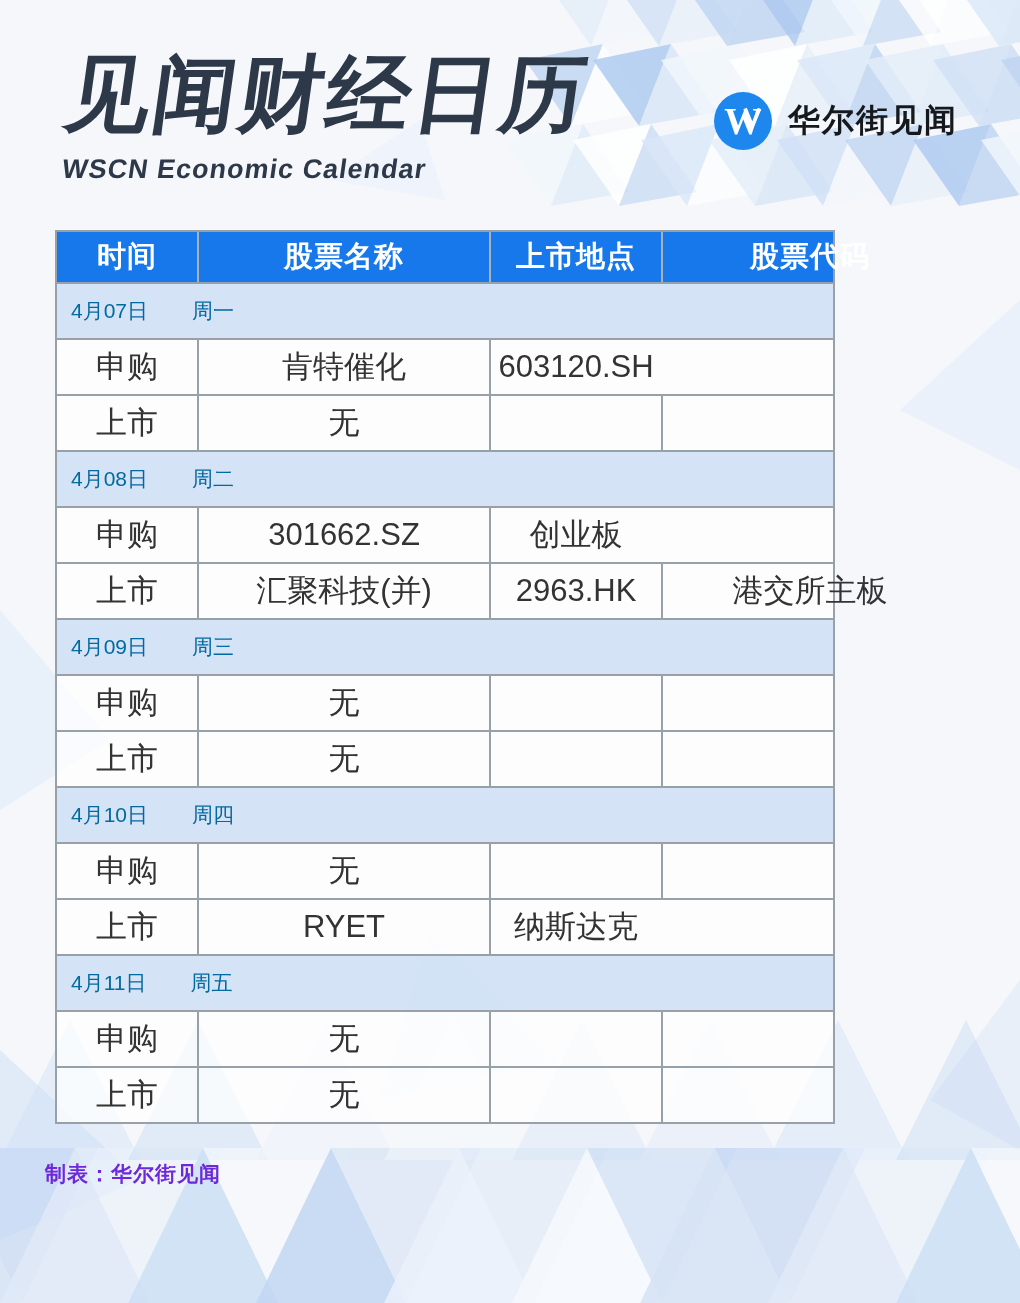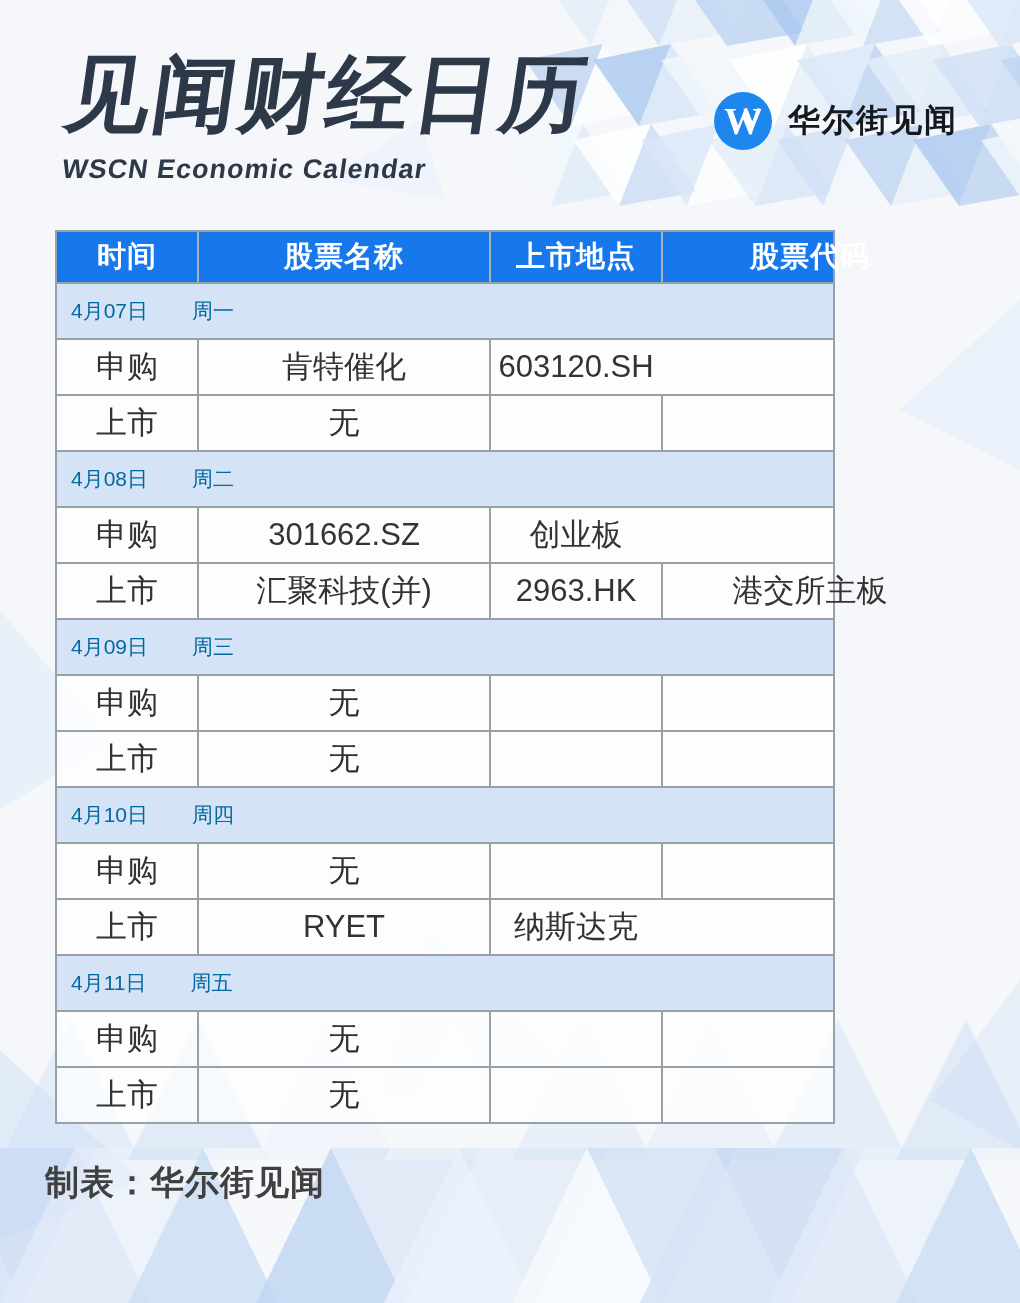--- a/index.html
+++ b/index.html
@@ -60,21 +60,21 @@
     display:flex;align-items:center;justify-content:center;
     font-size:31px;color:#333333;
     border-left:2px solid #98a0a8;box-sizing:border-box;
     white-space:nowrap;
   }
   .cell.col0{border-left:none;}
 
   
   .credit{
     position:absolute;left:45px;top:1160px;
-    font-size:34px;font-weight:700;color:#404040;letter-spacing:1px;
+    font-size:21px;font-weight:700;color:#6d28d9;letter-spacing:1px;
   }
 </style>
 </head>
 <body>
 
 <svg id="bgsvg" width="1020" height="1303" viewBox="0 0 1020 1303">
     <polygon points="0,0 1020,0 1020,1303 0,1303" fill="#f5f7fa" opacity="1"></polygon>
     <polygon points="545,-20 623,-36 591,46" fill="#e4edf9" opacity="0.8"></polygon>
     <polygon points="623,-36 669,32 591,46" fill="#f1f6fc" opacity="0.6"></polygon>
     <polygon points="525,60 603,44 571,126" fill="#bed4f2" opacity="0.8"></polygon>

